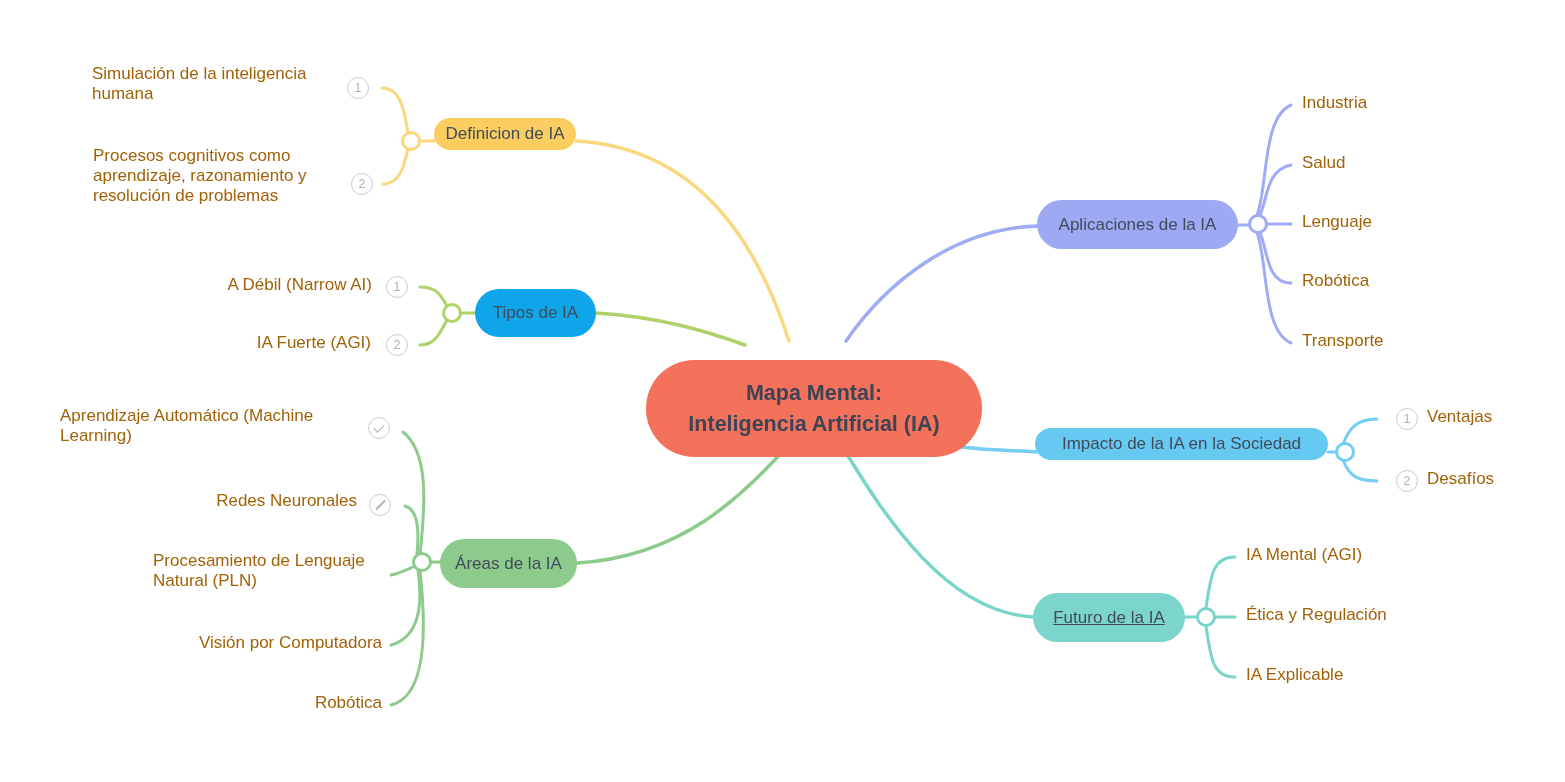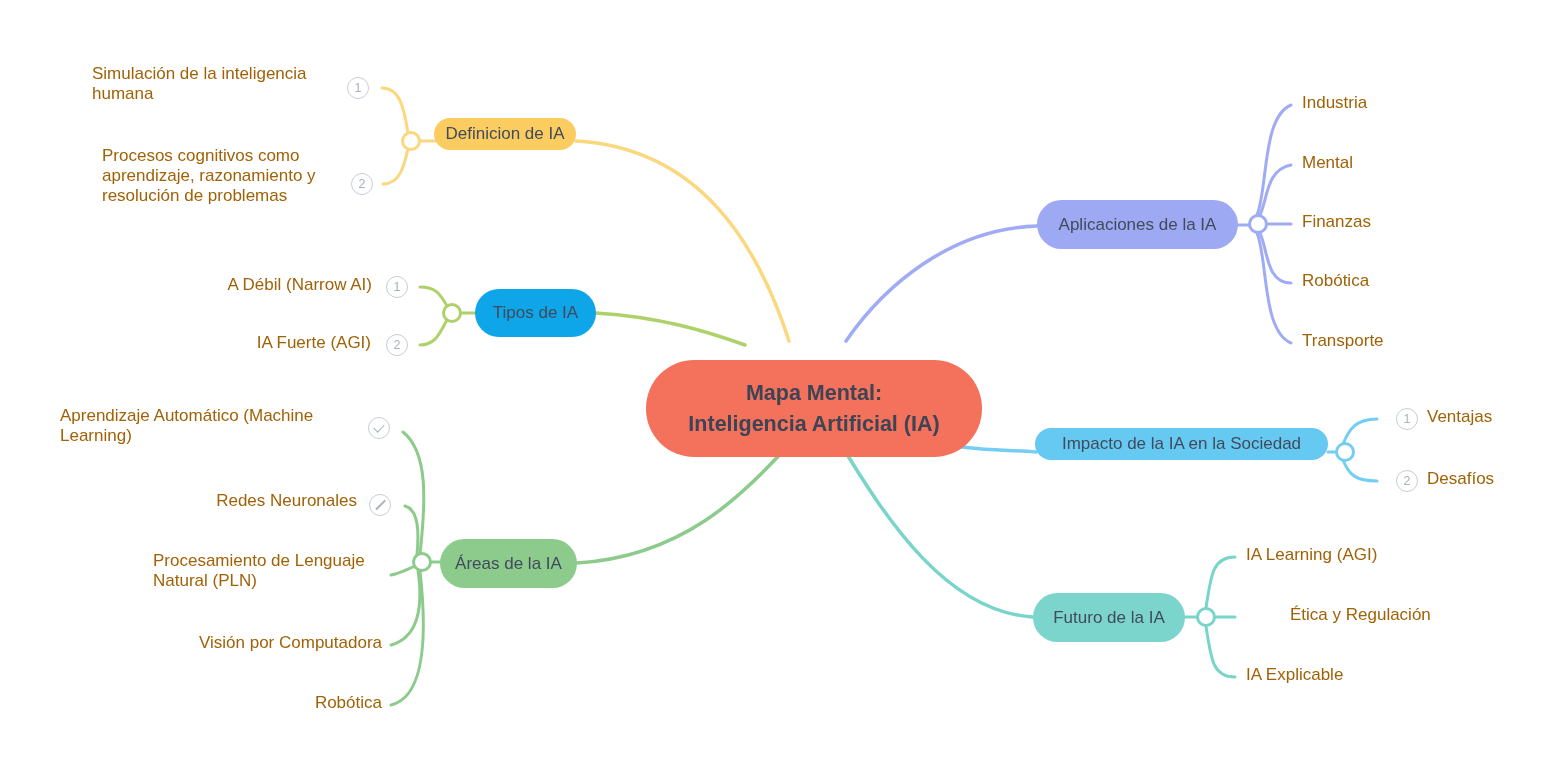--- a/index.html
+++ b/index.html
@@ -87,29 +87,29 @@
   </div>
   <div class="node" style="left: 440px; top: 539px; width: 137px; height: 49px; background: rgb(140, 203, 140);">
     <span>Áreas de la IA</span>
   </div>
   <div class="node" style="left: 1037px; top: 200px; width: 201px; height: 49px; background: rgb(157, 169, 243);">
     <span>Aplicaciones de la IA</span>
   </div>
   <div class="node" style="left: 1035px; top: 428px; width: 293px; height: 32px; background: rgb(102, 201, 242);">
     <span>Impacto de la IA en la Sociedad</span>
   </div>
-  <div class="node" style="left: 1033px; top: 593px; width: 152px; height: 49px; background: rgb(123, 213, 204);">
+  <div class="node" style="left: 1033px; top: 593px; width: 152px; height: 49px; background: rgb(123, 213, 204); text-decoration: underline;">
     <span>Futuro de la IA</span>
   </div>
 
   <div class="child" style="left:92px;top:64px;width:252px;">Simulación de la inteligencia humana</div>
   <div class="badge" style="left:347px;top:77px;">
     <span>1</span>
   </div>
-  <div class="child" style="left:93px;top:146px;width:252px;margin-left:9px;">Procesos cognitivos como aprendizaje, razonamiento y resolución de problemas</div>
+  <div class="child" style="left:93px;top:146px;width:252px;">Procesos cognitivos como aprendizaje, razonamiento y resolución de problemas</div>
   <div class="badge" style="left:351px;top:173px;">
     <span>2</span>
   </div>
 
   <div class="child nowrap r" style="right:1193px;top:275px;">A Débil (Narrow AI)</div>
   <div class="badge" style="left:386px;top:276px;">
     <span>1</span>
   </div>
   <div class="child nowrap r" style="right:1194px;top:333px;">IA Fuerte (AGI)</div>
   <div class="badge" style="left:386px;top:334px;">
@@ -122,31 +122,31 @@
     </div>
   <div class="child nowrap r" style="right:1208px;top:491px;">Redes Neuronales</div>
   <div class="badge" style="left:369px;top:494px;">
       <i class="sl"></i>
     </div>
   <div class="child" style="left:153px;top:551px;width:230px;">Procesamiento de Lenguaje Natural (PLN)</div>
   <div class="child nowrap r" style="right:1183px;top:633px;">Visión por Computadora</div>
   <div class="child nowrap r" style="right:1183px;top:693px;">Robótica</div>
 
   <div class="child nowrap" style="left:1302px;top:93px;">Industria</div>
-  <div class="child nowrap" style="left:1302px;top:153px;">Mental</div>
-  <div class="child nowrap" style="left:1302px;top:212px;">Finanzas</div>
+  <div class="child nowrap" style="left:1302px;top:153px;">Salud</div>
+  <div class="child nowrap" style="left:1302px;top:212px;">Lenguaje</div>
   <div class="child nowrap" style="left:1302px;top:271px;">Robótica</div>
   <div class="child nowrap" style="left:1302px;top:331px;">Transporte</div>
 
   <div class="badge" style="left:1396px;top:408px;">
     <span>1</span>
   </div>
   <div class="child nowrap" style="left:1427px;top:407px;">Ventajas</div>
   <div class="badge" style="left:1396px;top:470px;">
     <span>2</span>
   </div>
   <div class="child nowrap" style="left:1427px;top:469px;">Desafíos</div>
 
-  <div class="child nowrap" style="left:1246px;top:545px;">IA Learning (AGI)</div>
-  <div class="child nowrap" style="left:1246px;top:605px;margin-left:44px;">Ética y Regulación</div>
+  <div class="child nowrap" style="left:1246px;top:545px;">IA Mental (AGI)</div>
+  <div class="child nowrap" style="left:1246px;top:605px;">Ética y Regulación</div>
   <div class="child nowrap" style="left:1246px;top:665px;">IA Explicable</div>
 
 </div>
 
 </body></html>

